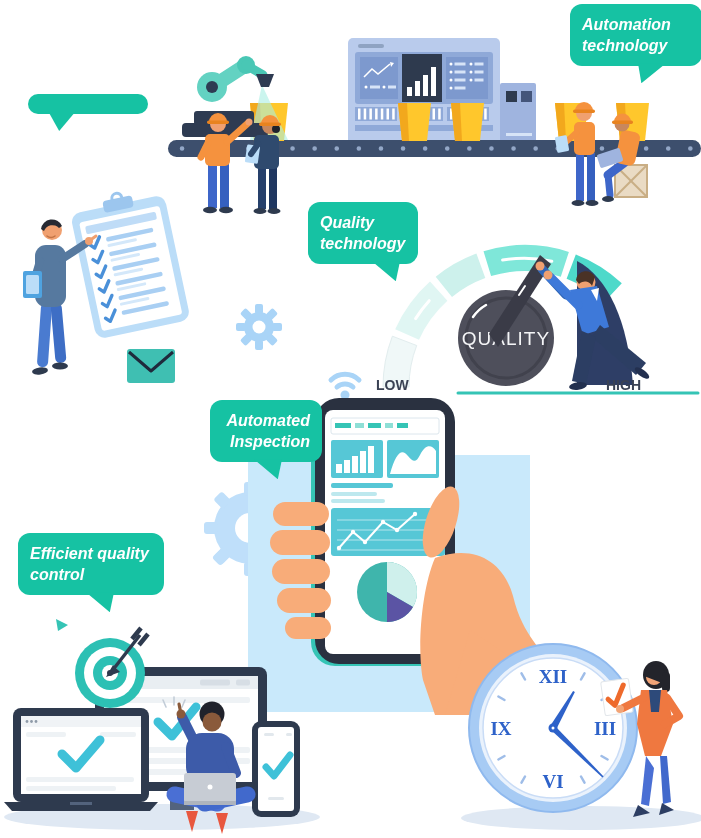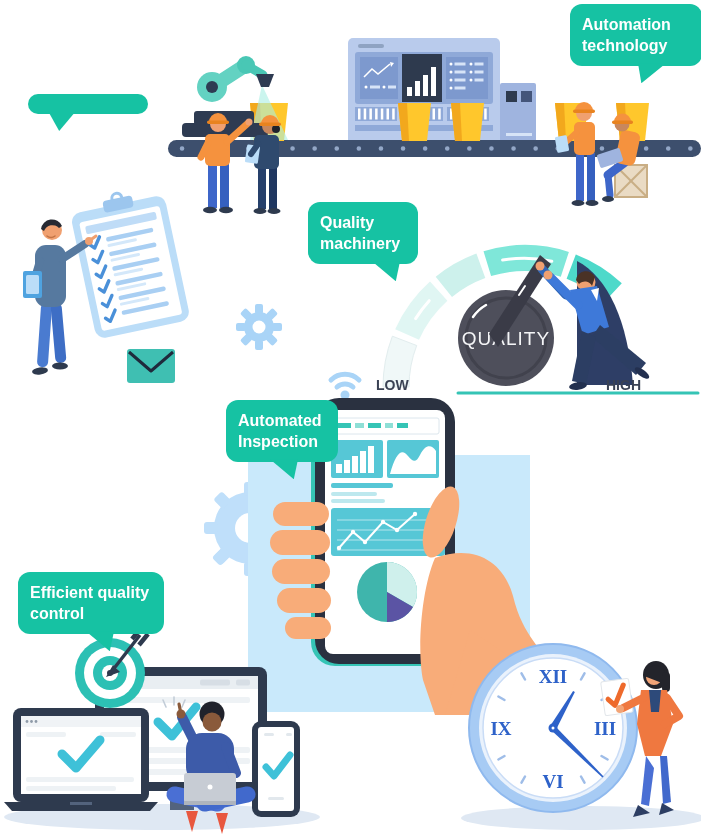--- a/index.html
+++ b/index.html
@@ -1,20 +1,20 @@
 <!DOCTYPE html>
 <html><head>
 <meta charset="utf-8">
 <style>
   html,body{margin:0;padding:0;background:#ffffff;}
   .stage{position:relative;width:701px;height:838px;background:#ffffff;overflow:hidden;
          font-family:"Liberation Sans",sans-serif;}
   .scene{position:absolute;}
   .callout{position:absolute;background:#16C2A3;color:#ffffff;font-weight:bold;
-           font-size:16px;line-height:1.32;padding:10px 12px;border-radius:12px;z-index:10;}
+           font-size:16px;line-height:1.32;padding:10px 12px;border-radius:12px;z-index:10;font-style:italic;}
   .callout .tail{position:absolute;width:28px;height:20px;background:#16C2A3;top:100%;
                  margin-top:-3px;clip-path:polygon(0 0,100% 0,40% 100%);}
   .tail.lean-right{clip-path:polygon(0 0,100% 0,85% 100%);}
   .tail.lean-left{clip-path:polygon(0 0,100% 0,12% 100%);}
   .bluesquare{position:absolute;left:248px;top:455px;width:282px;height:257px;
               background:#C9E9FB;z-index:2;}
   svg text{user-select:none;}
 </style>
 </head>
 <body>
@@ -489,28 +489,28 @@
   <div class="callout" style="left:570px;top:4px;width:108px;">
     <span>Automation technology</span>
     <span class="tail lean-left" style="left:68px"></span>
   </div>
 
   <div class="callout" style="left:28px;top:94px;width:96px;">
     <span class="tail" style="left:20px"></span>
   </div>
 
   <div class="callout" style="left:308px;top:202px;width:86px;">
-    <span>Quality machinery</span>
+    <span>Quality technology</span>
     <span class="tail lean-right" style="left:64px"></span>
   </div>
 
-  <div class="callout" style="left:226px;top:400px;width:88px;">
+  <div class="callout" style="left:210px;top:400px;width:88px;text-align:right;">
     <span>Automated Inspection</span>
     <span class="tail lean-right" style="left:44px"></span>
   </div>
 
-  <div class="callout" style="left:18px;top:572px;width:122px;">
+  <div class="callout" style="left:18px;top:533px;width:122px;">
     <span>Efficient quality control</span>
     <span class="tail lean-right" style="left:68px"></span>
   </div>
 
 
 </div>
 
 </body></html>

